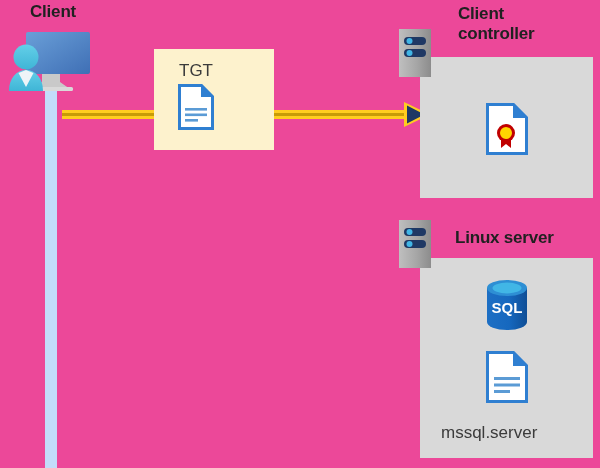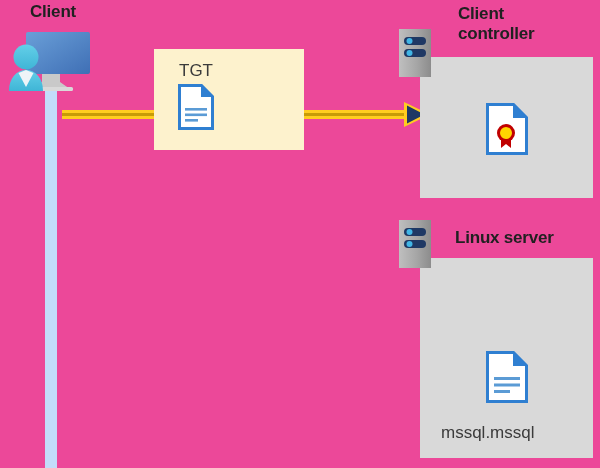--- a/index.html
+++ b/index.html
@@ -53,21 +53,21 @@
     top: 26px;
     width: 92px;
     height: 70px;
   }
 
   
   #message-box {
     position: absolute;
     left: 154px;
     top: 49px;
-    width: 150px;
+    width: 120px;
     height: 101px;
     background: #fdf2cd;
   }
   .msg-token {
     position: absolute;
     top: 12px;
     width: 56px;
     text-align: center;
   }
   .msg-token .token-name {
@@ -245,26 +245,41 @@
         </linearGradient>
       </defs>
       <rect x="0" y="0" width="32" height="48" fill="url(#srvGradB)"></rect>
       <rect x="5" y="8" width="22" height="8" rx="4" fill="#1f3864"></rect>
       <circle cx="10.5" cy="12" r="3" fill="#41b6e6"></circle>
       <rect x="5" y="20" width="22" height="8" rx="4" fill="#1f3864"></rect>
       <circle cx="10.5" cy="24" r="3" fill="#41b6e6"></circle>
     </svg>
   </div>
 
+  <div class="content-icon" style="left:483px; top:279px;">
+    <svg viewBox="0 0 48 52" width="48" height="52" xmlns="http://www.w3.org/2000/svg">
+      <defs>
+        <linearGradient id="sqlGrad" x1="0" y1="0" x2="1" y2="0">
+          <stop offset="0%" stop-color="#1d6fc4"></stop>
+          <stop offset="55%" stop-color="#1668bf"></stop>
+          <stop offset="100%" stop-color="#0f4e96"></stop>
+        </linearGradient>
+      </defs>
+      <path d="M4 9 h40 v34 a20 8 0 0 1 -40 0 z" fill="url(#sqlGrad)"></path>
+      <ellipse cx="24" cy="9" rx="20" ry="8" fill="#2e8fd4"></ellipse>
+      <ellipse cx="24" cy="9" rx="14.5" ry="5.4" fill="#41b6e6"></ellipse>
+      <text x="24" y="34" text-anchor="middle" font-family="Liberation Sans, sans-serif" font-size="15" font-weight="bold" fill="#ffffff">SQL</text>
+    </svg>
+  </div>
 
   <div class="content-icon" style="left:486px; top:351px;">
     <svg viewBox="0 0 42 52" width="42" height="52" xmlns="http://www.w3.org/2000/svg">
       <path d="M1.5 1.5 h26 l13 13 v36 h-39 z" fill="#ffffff" stroke="#2f7fd1" stroke-width="3"></path>
       <path d="M27 1.5 l13.5 13.5 h-13.5 z" fill="#2f7fd1"></path>
       <rect x="8" y="26" width="26" height="3" fill="#5b9bd5"></rect>
       <rect x="8" y="32.5" width="26" height="3" fill="#5b9bd5"></rect>
       <rect x="8" y="39" width="16" height="3" fill="#5b9bd5"></rect>
     </svg>
   </div>
 
-  <div class="label-plain" style="left:441px; top:423px;">mssql.mssql</div>
+  <div class="label-plain" style="left:441px; top:423px;">mssql.server</div>
 
 </div>
 
 </body></html>

